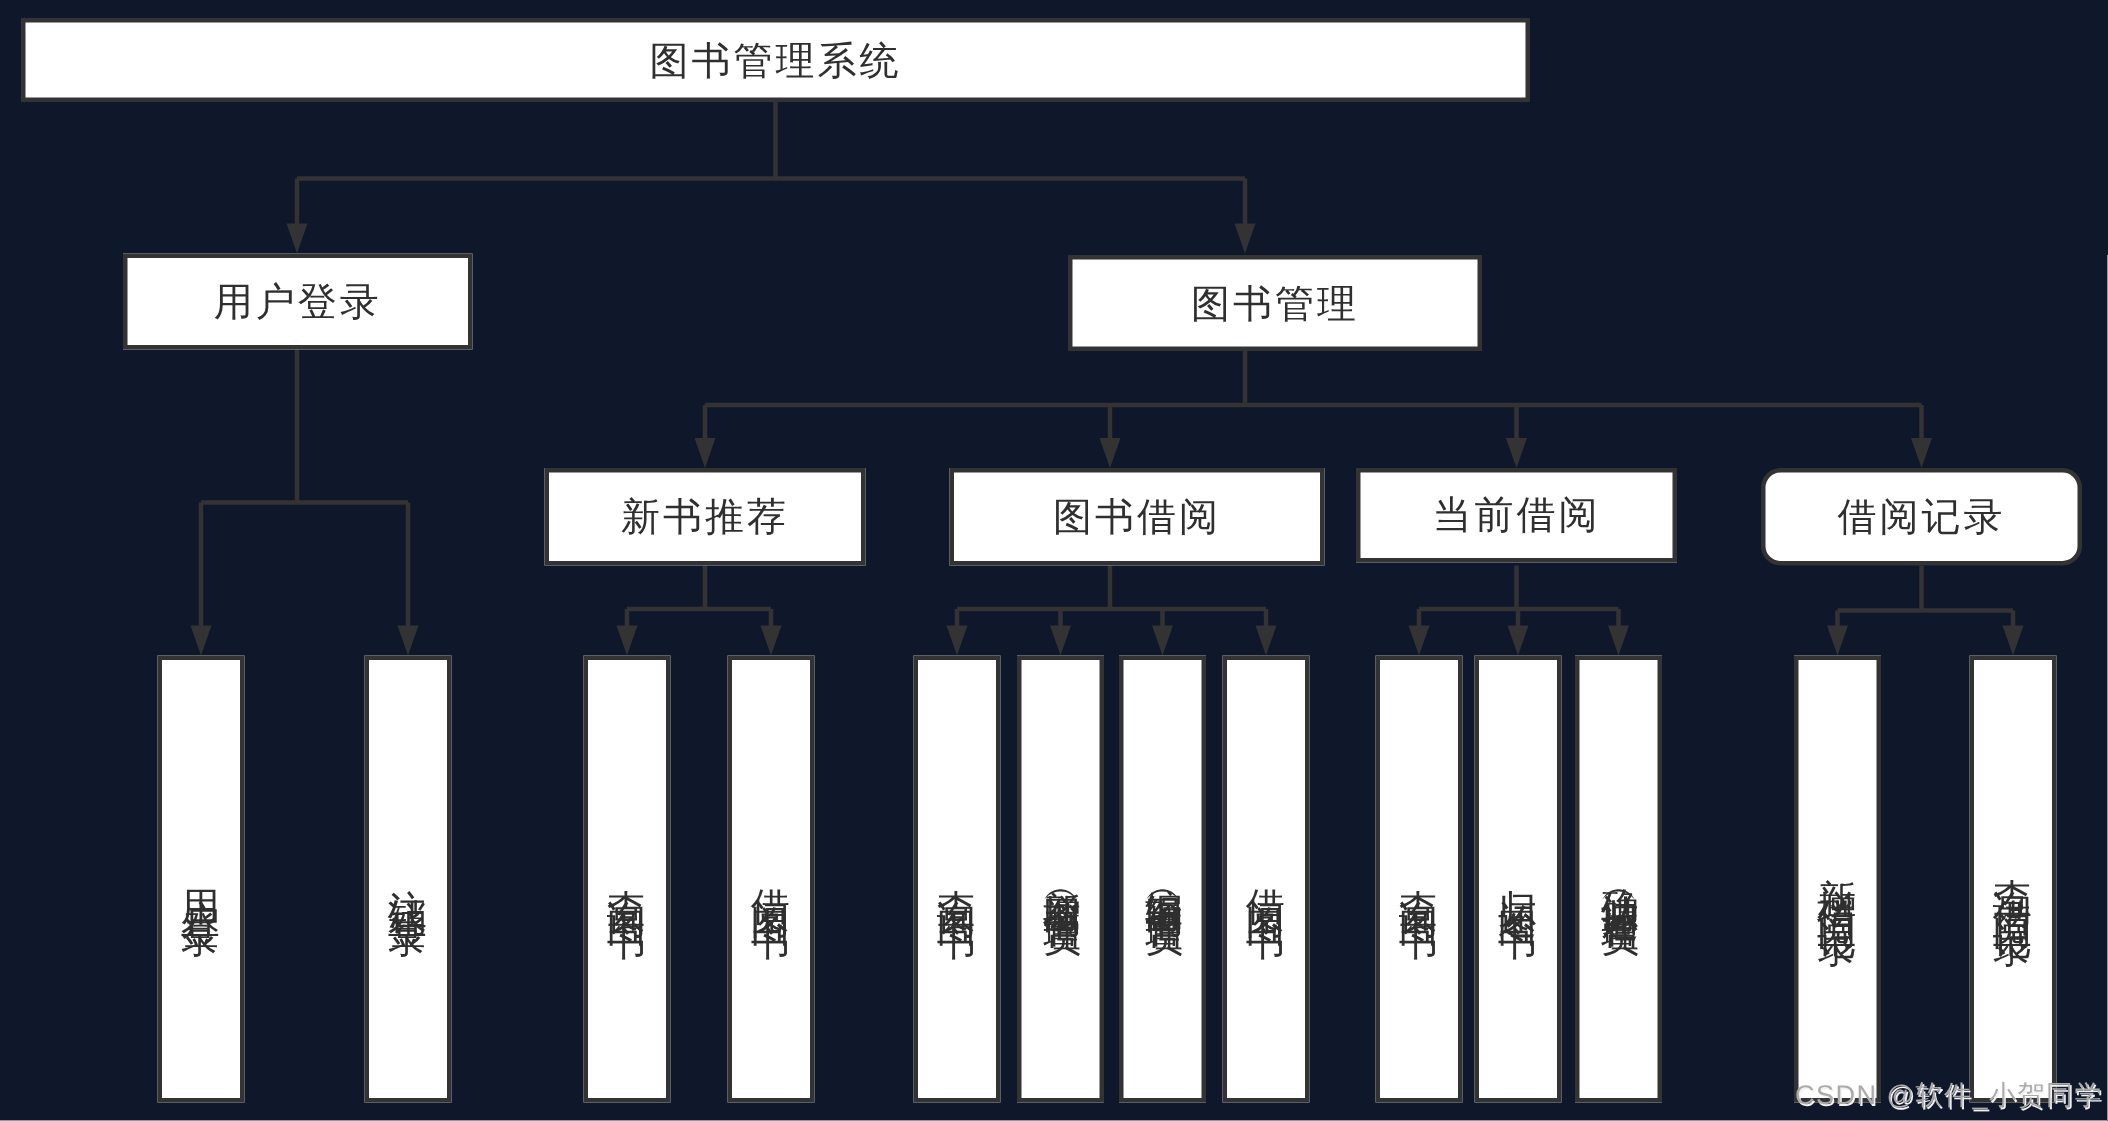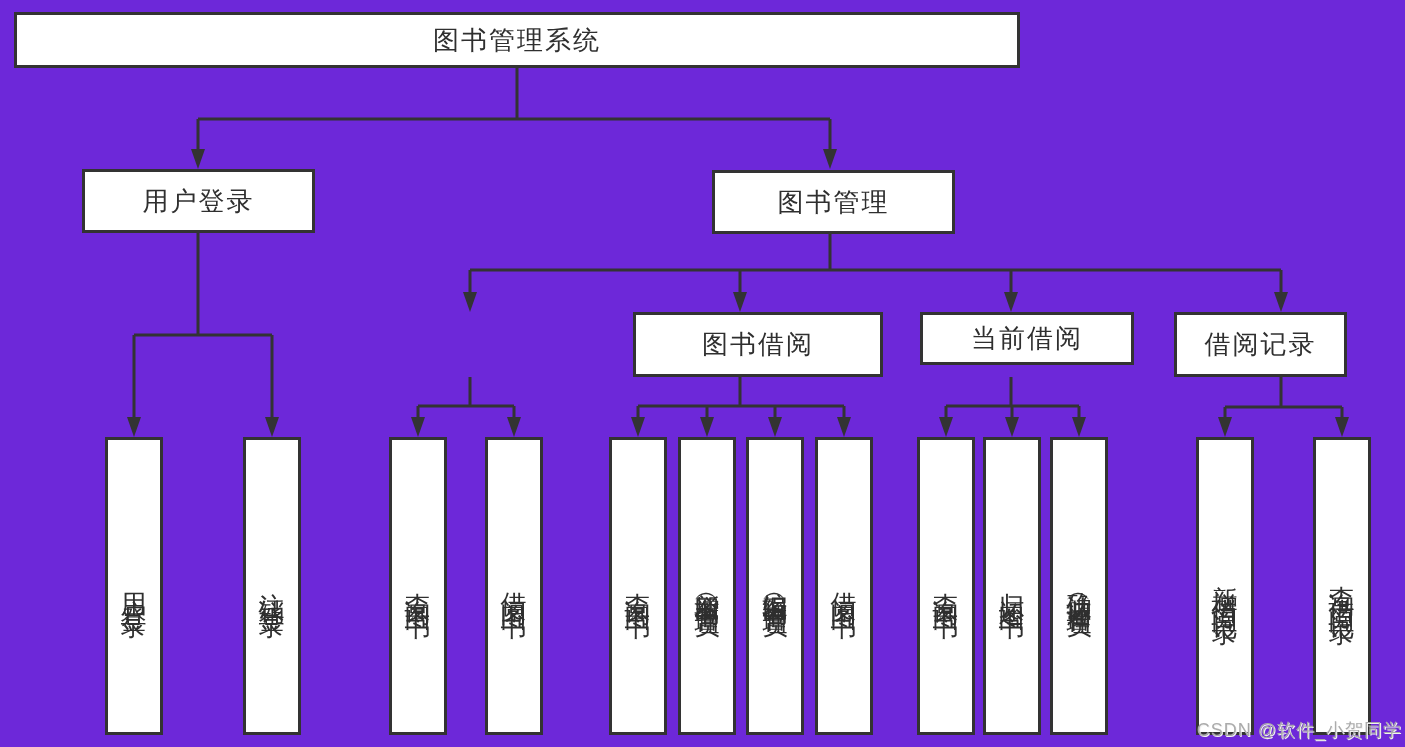--- a/index.html
+++ b/index.html
@@ -4,21 +4,21 @@
 <style>
   html, body {
     margin: 0;
     padding: 0;
     background: #ffffff;
   }
   .canvas {
     position: relative;
     width: 1405px;
     height: 747px;
-    background: #6d28d9;
+    background: #0f172a;
     font-family: "Liberation Sans", sans-serif;
     color: #2f2f2f;
     overflow: hidden;
   }
   svg.connectors {
     position: absolute;
     left: 0;
     top: 0;
     width: 1405px;
     height: 747px;
@@ -92,25 +92,26 @@
       <polygon points="1005,417 1019,417 1012,437"></polygon>
       <polygon points="1072,417 1086,417 1079,437"></polygon>
       <polygon points="1218,417 1232,417 1225,437"></polygon>
       <polygon points="1335,417 1349,417 1342,437"></polygon>
     </g>
   </svg>
 
   <div class="node h-node" style="left:14px; top:12px; width:1006px; height:56px;">图书管理系统</div>
 
   <div class="node h-node" style="left:82px; top:169px; width:233px; height:64px;">用户登录</div>
-  <div class="node h-node" style="left:712px; top:170px; width:243px; height:64px;">图书管理</div>
+  <div class="node h-node" style="left:712px; top:170px; width:276px; height:64px;">图书管理</div>
 
+  <div class="node h-node" style="left:363px; top:312px; width:214px; height:65px;">新书推荐</div>
   <div class="node h-node" style="left:633px; top:312px; width:250px; height:65px;">图书借阅</div>
-  <div class="node h-node" style="left:904px; top:312px; width:214px; height:53px;margin-left:16px;">当前借阅</div>
-  <div class="node h-node" style="left:1174px; top:312px; width:173px; height:65px;">借阅记录</div>
+  <div class="node h-node" style="left:904px; top:312px; width:214px; height:63px;">当前借阅</div>
+  <div class="node h-node" style="left:1174px; top:312px; width:214px; height:65px;border-radius:13px;">借阅记录</div>
 
   <div class="node v-node" style="left:105px; top:437px; width:58px; height:298px;">用户登录</div>
   <div class="node v-node" style="left:243px; top:437px; width:58px; height:298px;">注销登录</div>
 
   <div class="node v-node" style="left:389px; top:437px; width:58px; height:298px;">查询图书</div>
   <div class="node v-node" style="left:485px; top:437px; width:58px; height:298px;">借阅图书</div>
 
   <div class="node v-node" style="left:609px; top:437px; width:58px; height:298px;">查询图书</div>
   <div class="node v-node long" style="left:678px; top:437px; width:58px; height:298px;">新增图书（管理员）</div>
   <div class="node v-node long" style="left:746px; top:437px; width:58px; height:298px;">编辑图书（管理员）</div>

